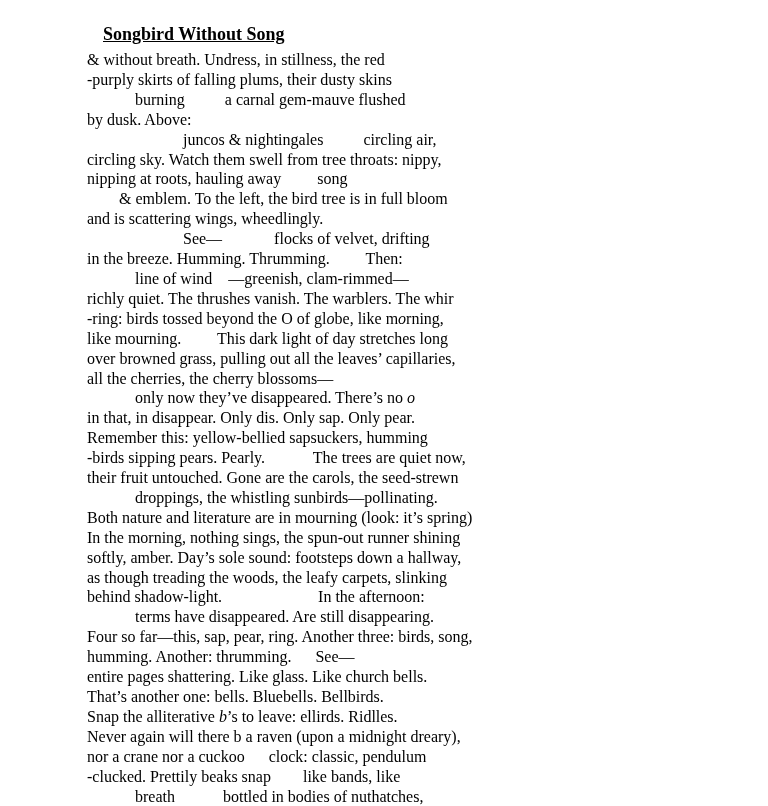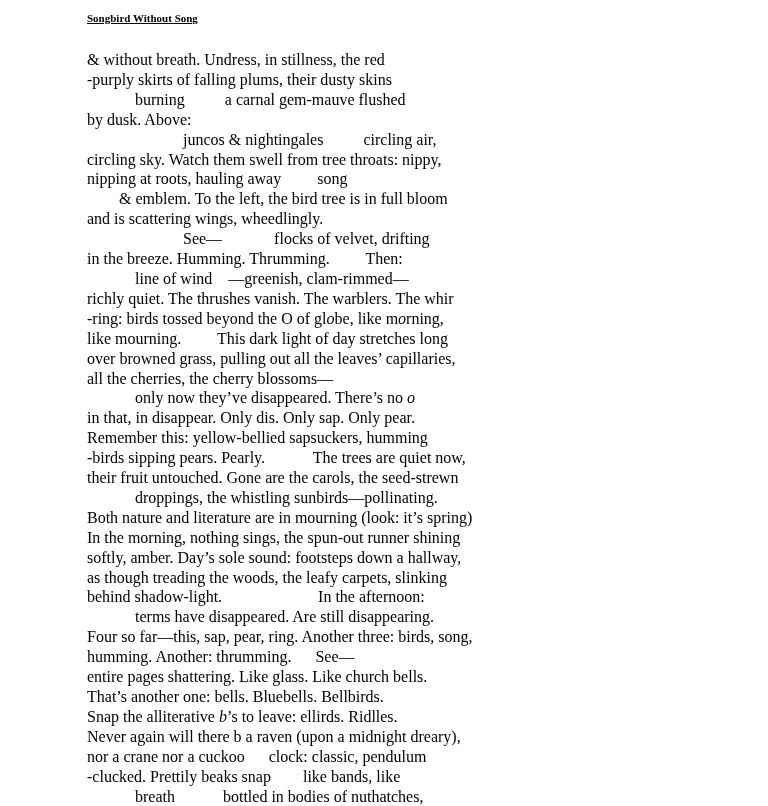--- a/index.html
+++ b/index.html
@@ -13,22 +13,22 @@
     height: 806px;
     background: #ffffff;
     color: #000000;
     font-family: "Liberation Serif", "DejaVu Serif", serif;
     overflow: hidden;
   }
   .title {
     position: absolute;
     left: 87px;
     top: 8px;
-    margin: 0;
-    font-size: 11px;
+    margin: 16px;
+    font-size: 18px;
     font-weight: bold;
     line-height: 20px;
     text-decoration: underline;
     white-space: pre;
   }
   .poem {
     position: absolute;
     left: 87px;
     top: 50px;
     right: 20px;

